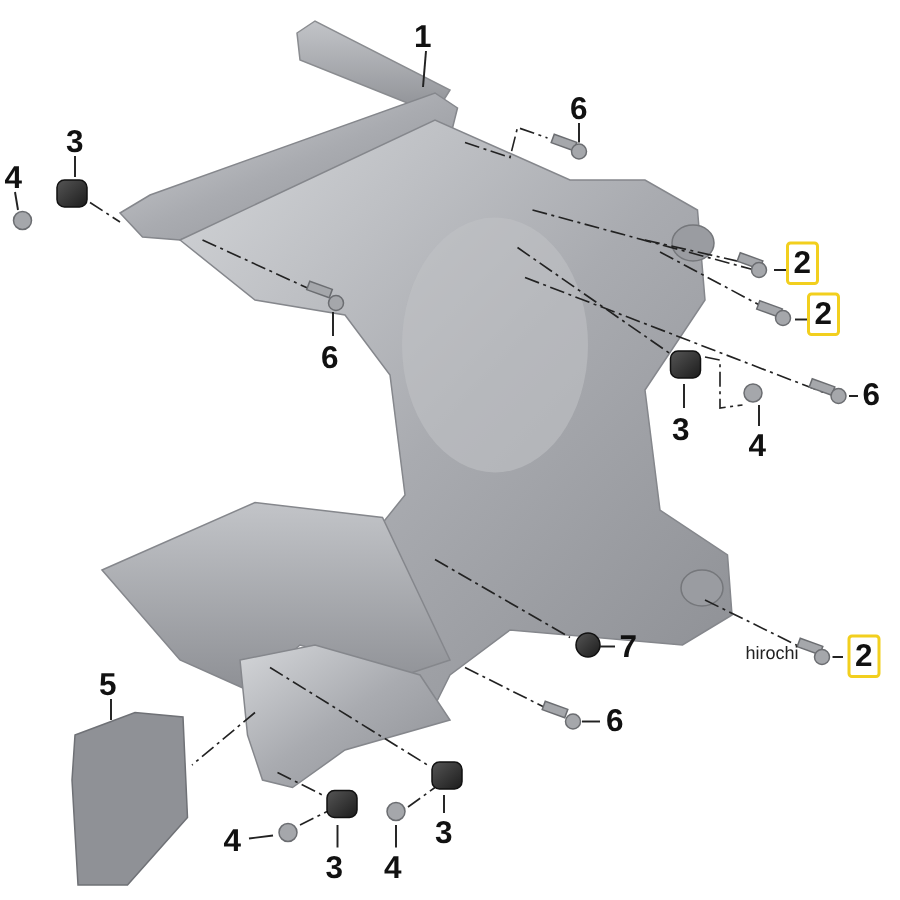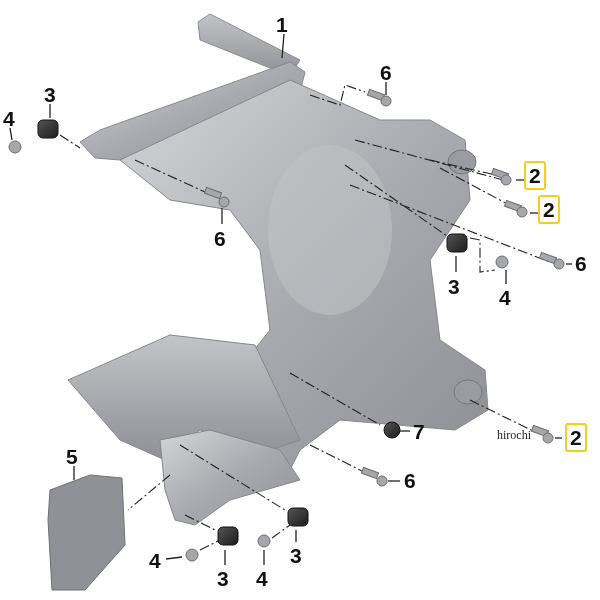--- a/index.html
+++ b/index.html
@@ -1,20 +1,20 @@
 <!DOCTYPE html>
 <html><head>
 <meta charset="utf-8">
 <style>
   html, body { margin:0; padding:0; background:#ffffff; }
   body { width:600px; height:600px; position:relative; overflow:hidden; font-family:"Liberation Sans", sans-serif; }
   #diagram { position:absolute; left:0; top:0; width:600px; height:600px; }
   .callout { position:absolute; font-family:"Liberation Sans", sans-serif; font-weight:bold; font-size:21px; color:#111; line-height:1; }
   .callout.hl { border:2.5px solid #f2cf1e; border-radius:3px; padding:2px 3px; background:#fff; }
-  .watermark { position:absolute; font-family:Liberation Serif, serif; font-size:12px; color:#222; }
+  .watermark { position:absolute; font-family:Liberation Sans, sans-serif; font-size:12px; color:#222; }
 </style>
 </head>
 <body>
 
 <svg id="diagram" viewBox="0 0 600 600" xmlns="http://www.w3.org/2000/svg">
   <defs>
     <linearGradient id="metal" x1="0" y1="0" x2="1" y2="1">
       <stop offset="0" stop-color="#d4d6d9"></stop>
       <stop offset="0.5" stop-color="#a9abb0"></stop>
       <stop offset="1" stop-color="#8d8f94"></stop>

